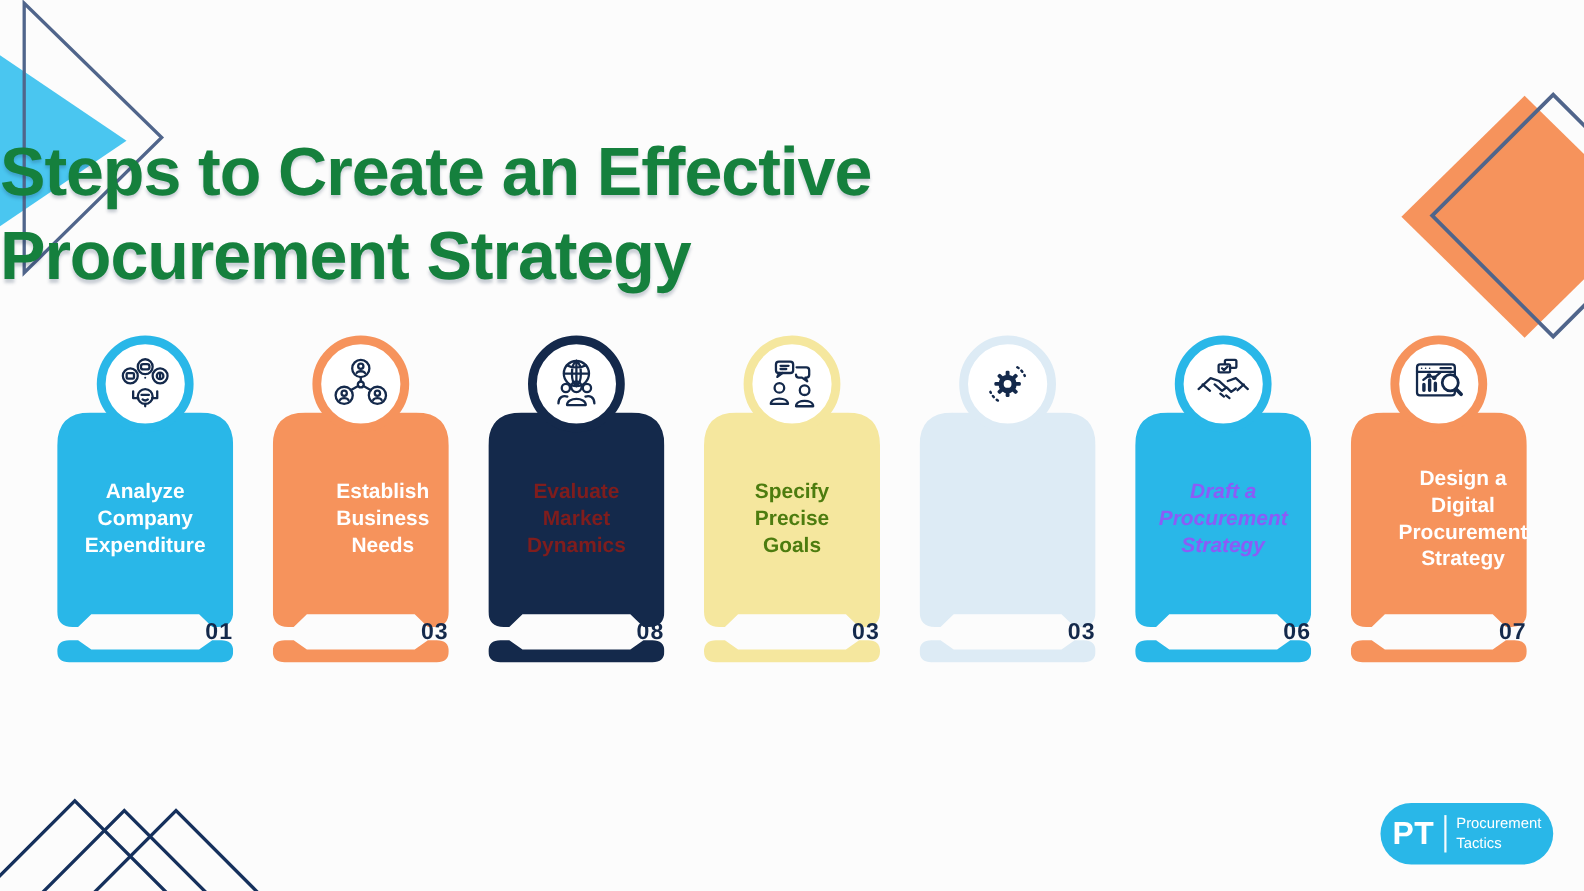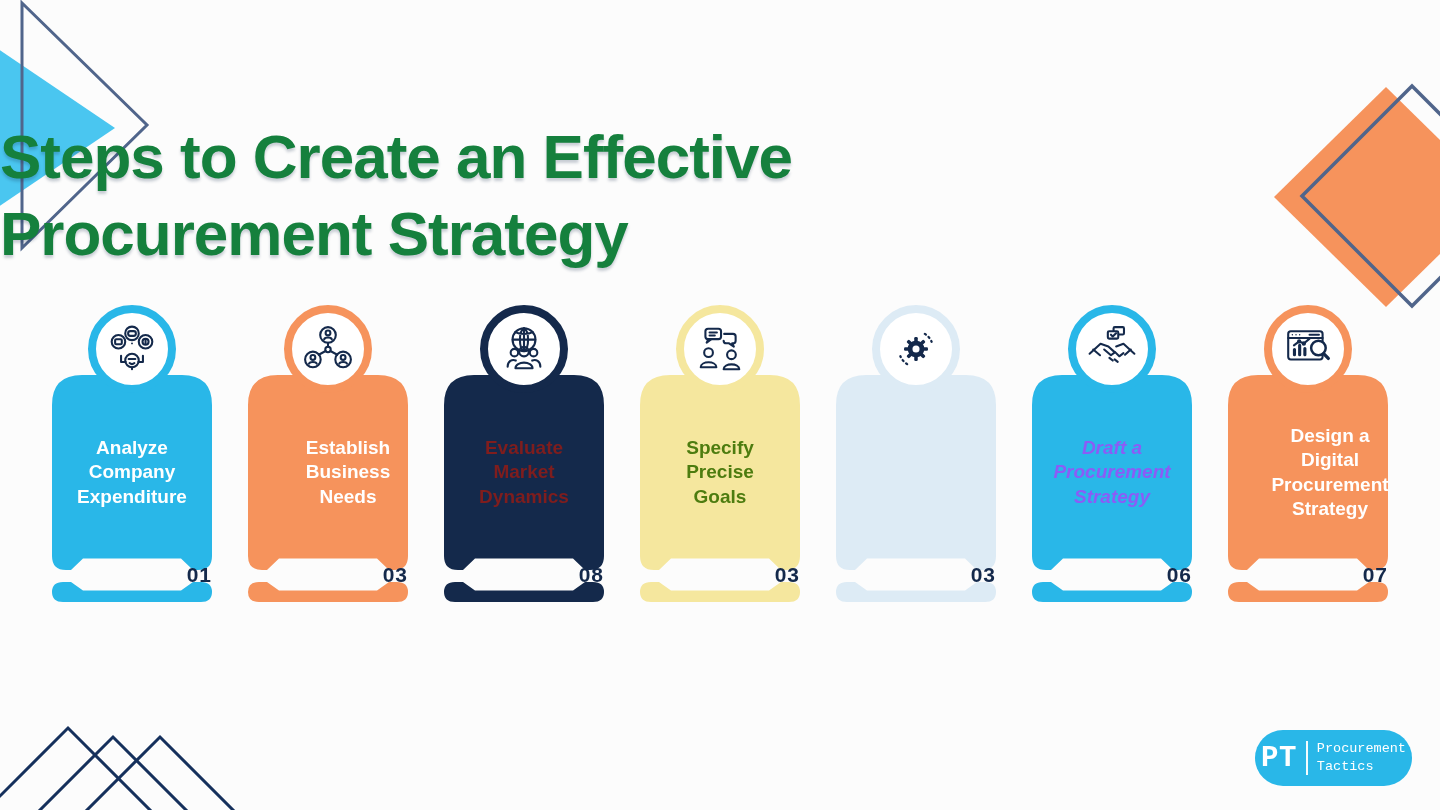--- a/index.html
+++ b/index.html
@@ -54,21 +54,21 @@
     position:absolute;top:258px;left:0;width:100%;z-index:1;
     text-align:right;font-size:21px;font-weight:bold;color:#14294b;
     letter-spacing:1px;
   }
 
   
   .logo{
     position:absolute;right:28px;bottom:24px;
     width:157px;height:56px;border-radius:28px;
     background:#29b7e8;color:#ffffff;
-    display:flex;align-items:center;justify-content:center;gap:9px;font-family:Liberation Mono, monospace;
+    display:flex;align-items:center;justify-content:center;gap:9px;
   }
   .logo-abbr{font-size:29px;font-weight:bold;letter-spacing:0.5px;}
   .logo-divider{width:2px;height:34px;background:#ffffff;opacity:0.95;}
   .logo-name{font-size:13.5px;line-height:1.3;white-space:pre-line;}
 </style>
 </head>
 <body>
 
 <div class="canvas">
 

